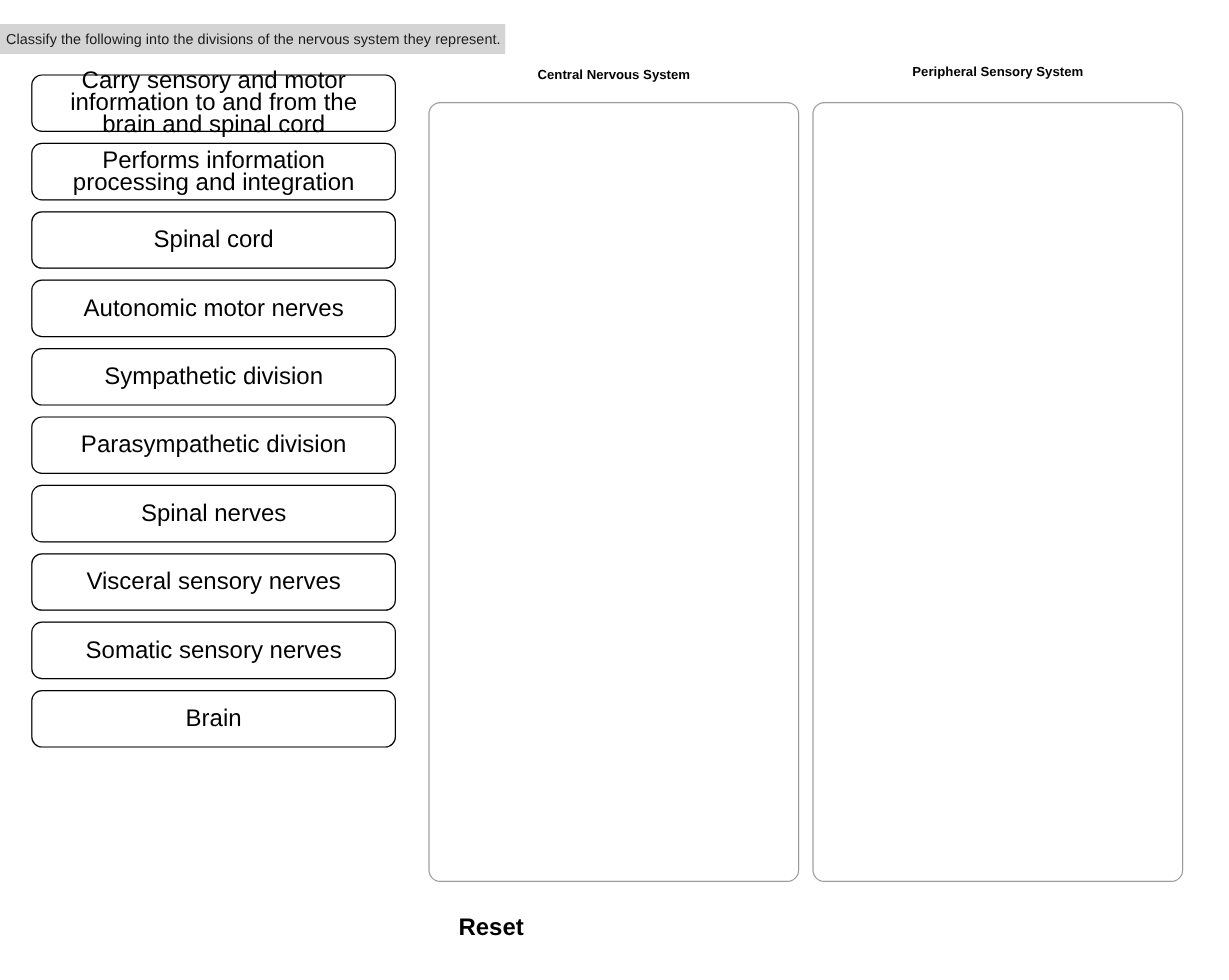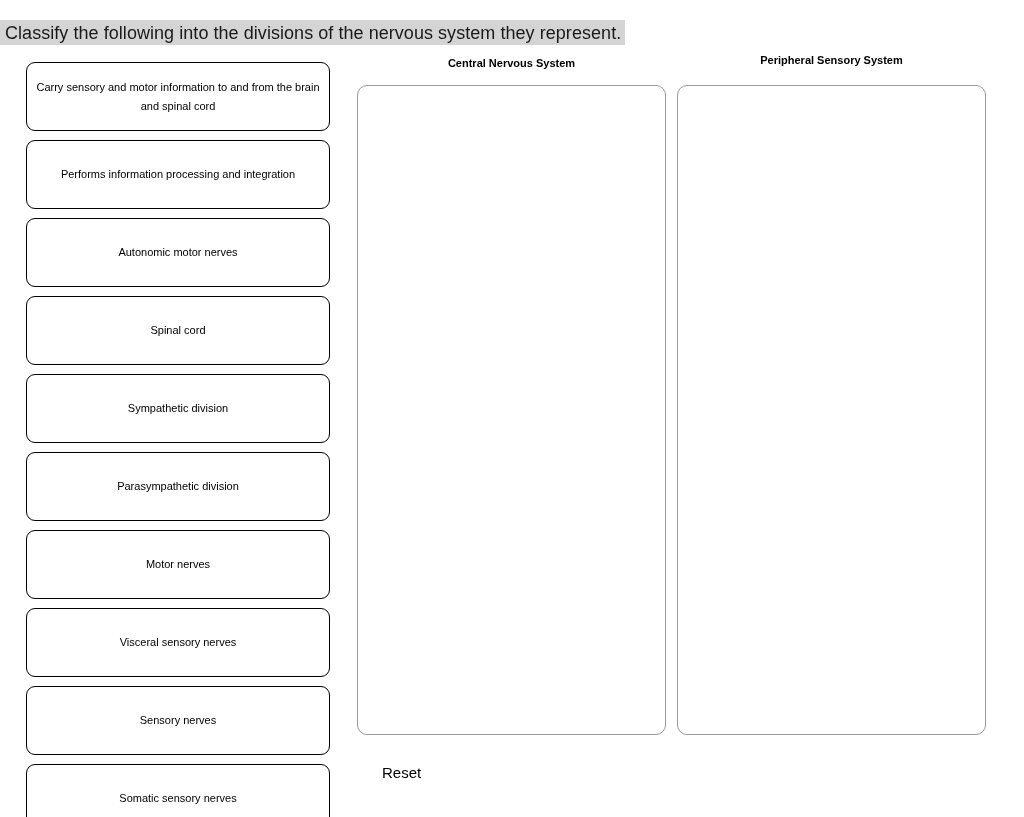--- a/index.html
+++ b/index.html
@@ -24,46 +24,46 @@
     top: 20px;
     height: 25px;
     background: #d4d4d4;
     display: inline-flex;
     align-items: center;
     padding: 0 4px 0 5px;
     box-sizing: border-box;
     white-space: nowrap;
   }
   #prompt-text {
-    font-size: 18px;
+    font-size: 12px;
     line-height: 1;
     color: #1a1a1a;
     letter-spacing: 0.05px;
   }
 
   
   #item-bank {
     position: absolute;
     left: 26px;
     top: 62px;
     width: 304px;
   }
   .item-card {
     box-sizing: border-box;
     width: 304px;
-    height: 69px;
+    height: 48px;
     margin-bottom: 9px;
     border: 1.6px solid #000000;
     border-radius: 9px;
     background: #ffffff;
     display: flex;
     align-items: center;
     justify-content: center;
     text-align: center;
-    font-size: 11px;
+    font-size: 20px;
     line-height: 18.5px;
     padding: 0 8px;
     cursor: move;
     user-select: none;
   }
 
   
   .zone-col {
     position: absolute;
     top: 0;
@@ -92,49 +92,48 @@
     border: 1px solid #9a9a9a;
     border-radius: 10px;
     background: #ffffff;
   }
 
   
   #reset-button {
     position: absolute;
     left: 382px;
     top: 764px;
-    font-size: 15px;
-    font-weight: normal;
+    font-size: 20px;
+    font-weight: bold;
     color: #000000;
     background: none;
     border: none;
     padding: 0;
     margin: 0;
     font-family: "Liberation Sans", sans-serif;
     cursor: pointer;
     line-height: 18px;
   }
 </style>
 </head>
 <body>
 
 <div id="prompt-band">
   <span id="prompt-text">Classify the following into the divisions of the nervous system they represent.</span>
 </div>
 
 <div id="item-bank">
   <div class="item-card">Carry sensory and motor information to and from the brain and spinal cord</div>
   <div class="item-card">Performs information processing and integration</div>
+  <div class="item-card">Spinal cord</div>
   <div class="item-card">Autonomic motor nerves</div>
-  <div class="item-card">Spinal cord</div>
   <div class="item-card">Sympathetic division</div>
   <div class="item-card">Parasympathetic division</div>
-  <div class="item-card">Motor nerves</div>
+  <div class="item-card">Spinal nerves</div>
   <div class="item-card">Visceral sensory nerves</div>
-  <div class="item-card">Sensory nerves</div>
   <div class="item-card">Somatic sensory nerves</div>
   <div class="item-card">Brain</div>
 </div>
 
 <div class="zone-col" id="zone-col-cns">
   <div class="zone-title">Central Nervous System</div>
   <div class="drop-zone"></div>
 </div>
 
 <div class="zone-col" id="zone-col-pns">

